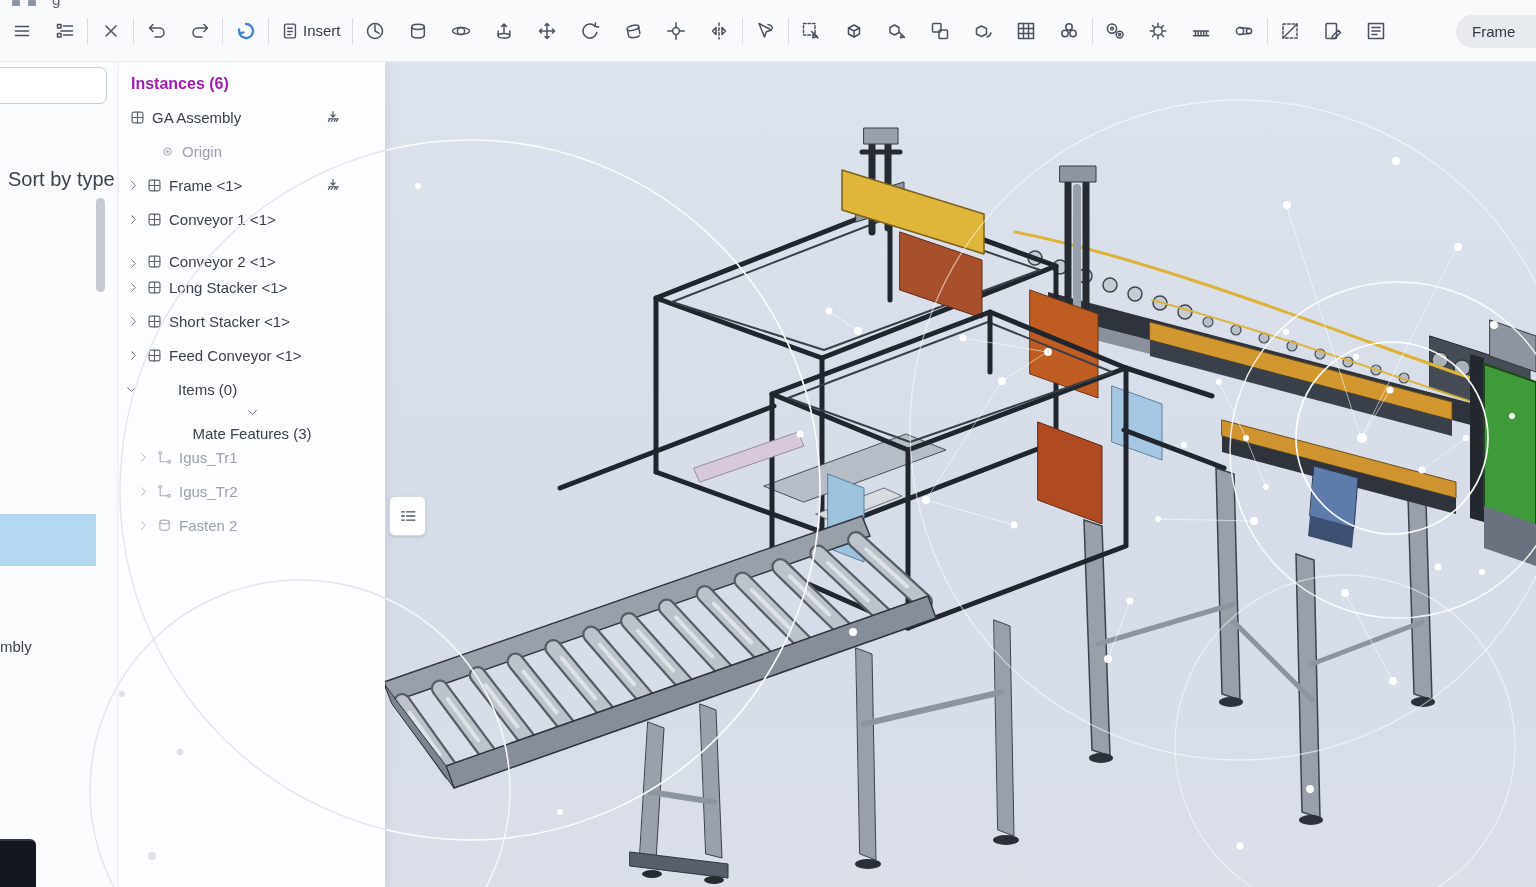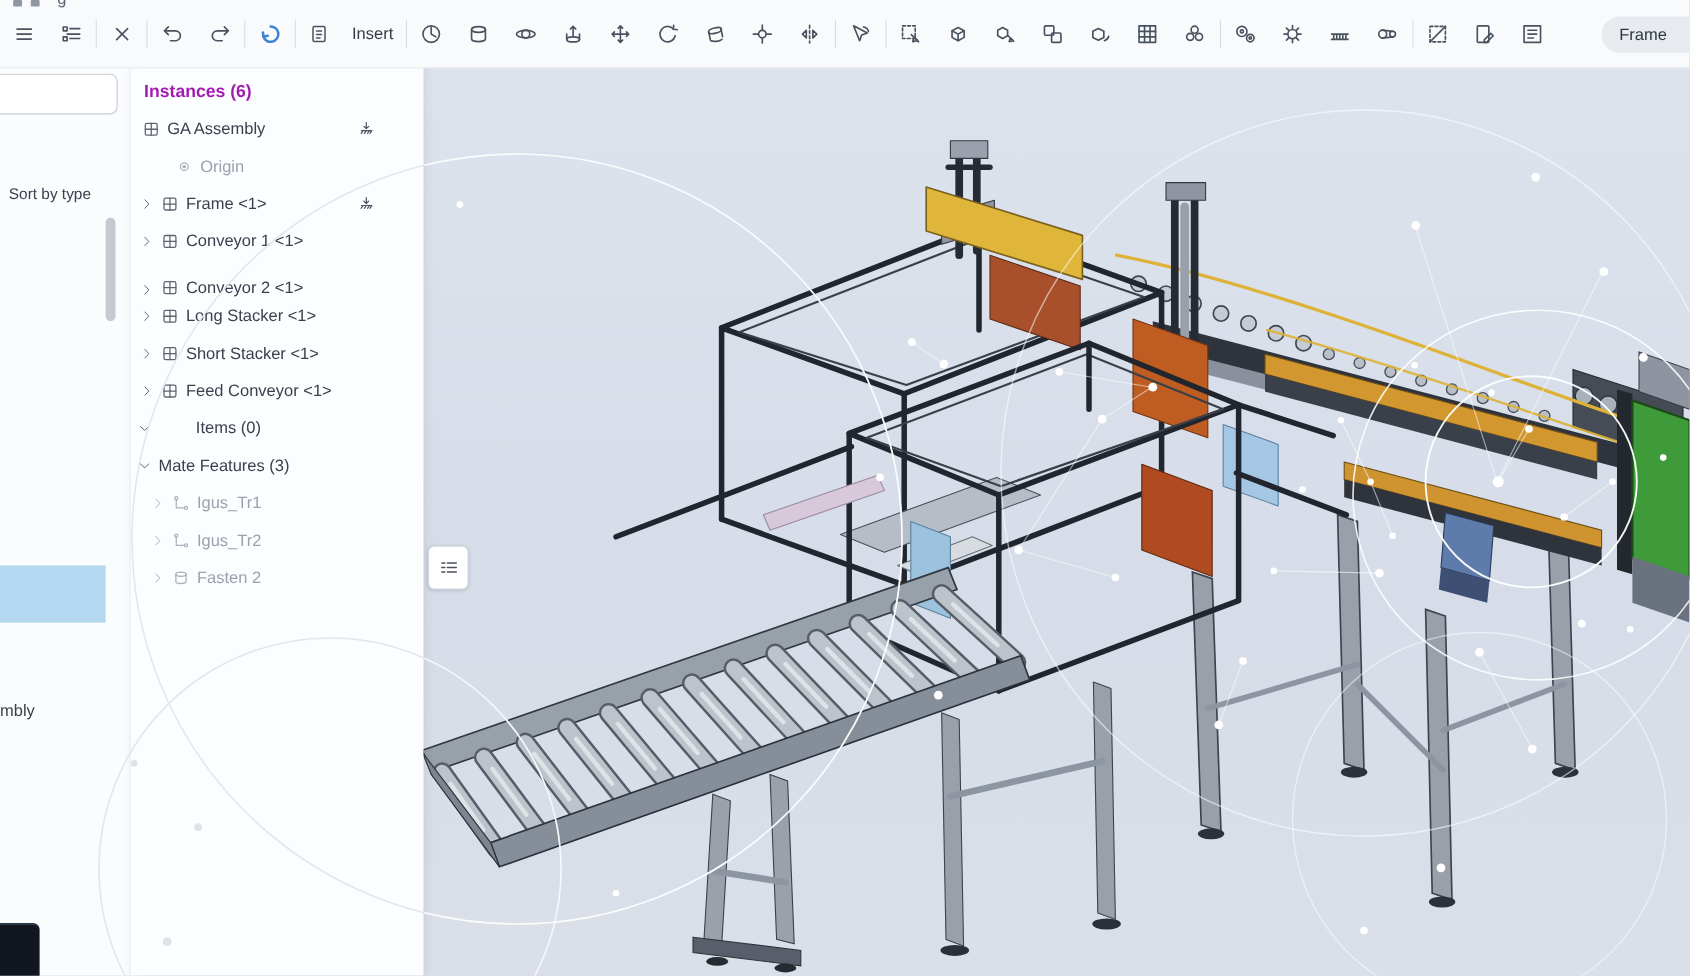--- a/index.html
+++ b/index.html
@@ -15,34 +15,34 @@
   .toolbar { position:absolute; left:0; top:0; width:100%; height:62px; background:#f9fafc;
     z-index:30; display:flex; align-items:center; padding-left:6px; border-bottom:1px solid #e8ebf0; }
   .tb-groups { display:flex; align-items:center; }
   .tb-group { display:flex; align-items:center; gap:12px; }
   .tb-btn { width:31px; height:34px; display:flex; align-items:center; justify-content:center;
     background:none; border:none; border-radius:4px; padding:0; cursor:pointer; }
   .icon { display:inline-flex; }
   .icon svg { stroke:#4a5260; fill:none; stroke-width:1.5; stroke-linecap:round; stroke-linejoin:round; }
   .tb-btn.blue svg { stroke:#3f83d6; stroke-width:2.3; }
   .tb-sep { width:1px; height:26px; background:#d9dde3; margin:0 7px; flex:none; }
-  .tb-insert { display:flex; align-items:center; gap:20px; background:none; border:none; padding:0 4px;
+  .tb-insert { display:flex; align-items:center; gap:3px; background:none; border:none; padding:0 4px;
     font-family:inherit; font-size:15px; color:#333a46; cursor:pointer; }
   .search-pill { position:absolute; right:-14px; top:15px; width:94px; height:33px; border-radius:17px;
     background:#e7eaef; display:flex; align-items:center; padding-left:16px; font-size:15px; color:#2f3742;
     overflow:hidden; white-space:nowrap; cursor:pointer; }
   .ta-sq { position:absolute; top:0; width:8px; height:6px; background:#8d96a2; border-radius:1px; }
   .ta-g { position:absolute; left:52px; top:0; height:9px; overflow:hidden; color:#5a636f; font-size:15px; }
   .ta-g span { display:block; margin-top:-9px; }
 
   
   .left-panel { position:absolute; left:0; top:62px; bottom:0; width:118px; background:#fbfcfe; z-index:10; }
   .left-search { position:absolute; left:-14px; top:5px; width:121px; height:37px; background:#fff;
     border:1.5px solid #c6ccd4; border-radius:7px; }
-  .sort-label { position:absolute; left:8px; top:106px; font-size:14px; color:#39414d; cursor:pointer; }
+  .sort-label { position:absolute; left:8px; top:106px; font-size:20px; color:#39414d; cursor:pointer; }
   .scroll-thumb { position:absolute; left:96px; top:136px; width:9px; height:94px; border-radius:5px; background:#c5cad2; }
   .sel-block { position:absolute; left:0; top:452px; width:96px; height:52px; background:#b4d8ef; }
   .partial-item { position:absolute; left:0; top:576px; font-size:15px; color:#39414d; }
   .corner-cube { position:absolute; left:-6px; bottom:-6px; width:42px; height:54px; background:#12171f;
     border-radius:6px; border-top:2px solid #2e3846; }
 
   
   .inst-panel { position:absolute; left:118px; top:62px; bottom:0; width:267px; background:#fcfdff; z-index:12;
     box-shadow:2px 0 8px rgba(70,80,100,.10); border-left:1px solid #eef0f4; }
   .inst-title { padding:13px 0 7px 12px; font-size:16px; font-weight:bold; color:#a21caf; }
@@ -637,21 +637,21 @@
         <span class="tlbl">Feed Conveyor &lt;1&gt;</span>
       </div>
       <div class="trow section" style="padding-left: 6px; gap: 40px;">
         <span class="icon chev">
           <svg viewBox="0 0 22 22" width="13" height="13">
             <path d="M4.5 8l6.5 6 6.5-6"></path>
           </svg>
         </span>
         <span class="tlbl">Items (0)</span>
       </div>
-      <div class="trow section" style="padding-left: 6px;">
+      <div class="trow section" style="padding-left: 6px; flex-direction: column;">
         <span class="icon chev">
           <svg viewBox="0 0 22 22" width="13" height="13">
             <path d="M4.5 8l6.5 6 6.5-6"></path>
           </svg>
         </span>
         <span class="tlbl">Mate Features (3)</span>
       </div>
       <div class="trow muted" style="padding-left: 18px;">
         <span class="icon chev">
           <svg viewBox="0 0 22 22" width="13" height="13">

